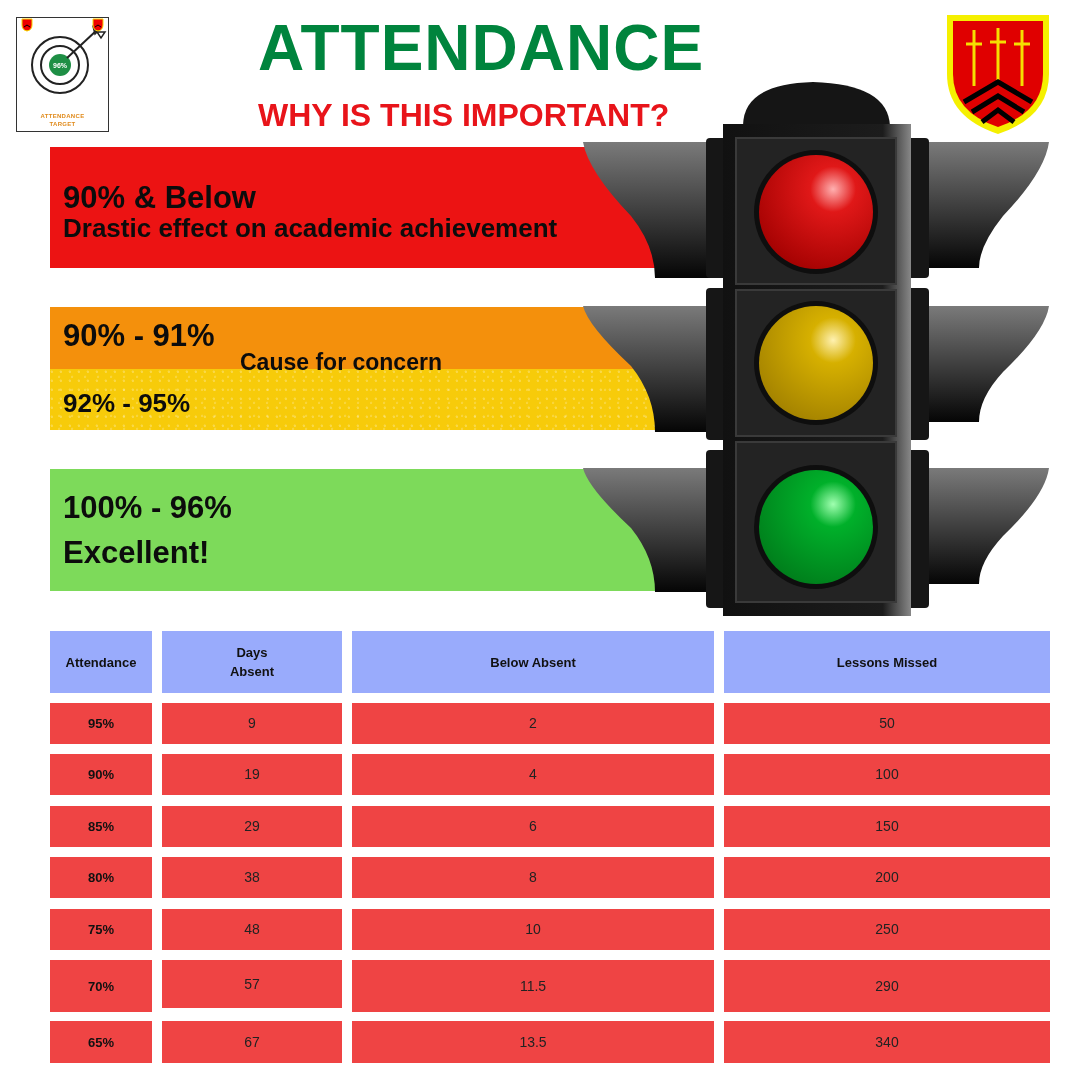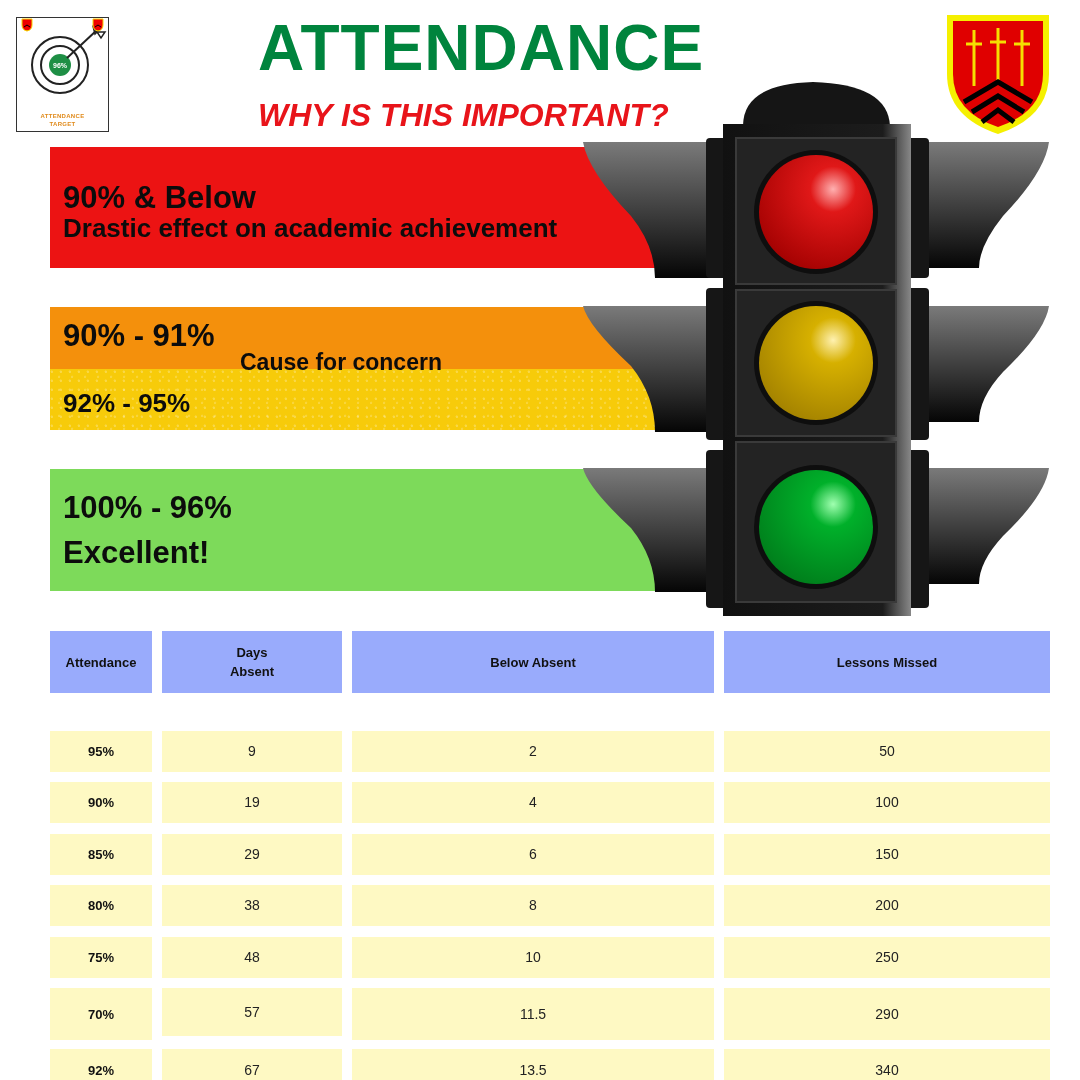--- a/index.html
+++ b/index.html
@@ -7,21 +7,21 @@
   body { position: relative; font-family: "Liberation Sans", sans-serif; color: #000; }
 
   
   .target-badge { position: absolute; left: 16px; top: 17px; width: 93px; height: 115px; border: 1.5px solid #333; background: #fff; }
   .target-badge svg { position: absolute; left: 0; top: 0; }
   .target-badge .tb-label { position: absolute; left: 18px; right: 18px; top: 94px; font-size: 6px; font-weight: bold; color: #e08a1a; text-align: center; line-height: 8px; letter-spacing: 0.3px; }
   .mini-shield { position: absolute; top: 95px; width: 12px; height: 14px; }
 
   
   .title { position: absolute; left: 258px; top: 10px; font-size: 64px; font-weight: bold; color: #00843d; letter-spacing: 1px; line-height: 76px; }
-  .subtitle { position: absolute; left: 258px; top: 95px; font-size: 32px; font-weight: bold; font-style: italic; color: #e8141a; line-height: 40px; }
+  .subtitle { position: absolute; left: 258px; top: 95px; font-size: 32px; font-weight: bold; color: #e8141a; line-height: 40px; }
 
   
   .crest { position: absolute; left: 944px; top: 12px; width: 108px; height: 125px; }
 
   
   .band { position: absolute; left: 50px; width: 660px; }
   .band-red { top: 147px; height: 121px; background: #ec1313; }
   .band-orange { top: 307px; height: 62px; background: #f4900c; }
   .band-yellow { top: 369px; height: 61px; background: #f7cb0a;
      background-image: radial-gradient(circle at 20% 30%, rgba(255,255,255,0.25) 1px, transparent 1.5px),
@@ -39,21 +39,21 @@
   .gr-line2 { left: 63px; top: 535px; font-size: 31px; }
 
   
   .traffic-light { position: absolute; left: 583px; top: 76px; width: 466px; height: 540px; }
 
   
   .att-table { position: absolute; left: 48px; top: 629px; }
   .row { position: absolute; left: 0; height: 0; }
   .cell { position: absolute; display: flex; align-items: center; justify-content: center; text-align: center; font-size: 14px; color: #222; line-height: 19px; }
   .head .cell { background: #99abfc; font-weight: bold; font-size: 13px; color: #111; }
-  .body .cell { background: #fef9c3; margin-top: 28px; }
+  .body .cell { background: #ef4444; }
   .body .cell.c0 { font-weight: bold; font-size: 13px; color: #111; }
   .c0 { left: 2px; width: 150px; }
   .c1 { left: 114px; width: 180px; }
   .c2 { left: 304px; width: 362px; }
   .c3 { left: 676px; width: 326px; }
 </style>
 </head>
 <body>
 
 <div class="target-badge">
@@ -213,18 +213,18 @@
     <div class="cell c2" style="height:41px">10</div>
     <div class="cell c3" style="height:41px">250</div>
   </div>
   <div class="row body" style="top:331px">
     <div class="cell c0" style="width:102px;height:52px">70%</div>
     <div class="cell c1" style="height:48px">57</div>
     <div class="cell c2" style="height:52px">11.5</div>
     <div class="cell c3" style="height:52px">290</div>
   </div>
   <div class="row body" style="top:392px">
-    <div class="cell c0" style="width:102px;height:42px">92%</div>
+    <div class="cell c0" style="width:102px;height:42px">65%</div>
     <div class="cell c1" style="height:42px">67</div>
     <div class="cell c2" style="height:42px">13.5</div>
     <div class="cell c3" style="height:42px">340</div>
   </div>
 </div>
 
 </body></html>

